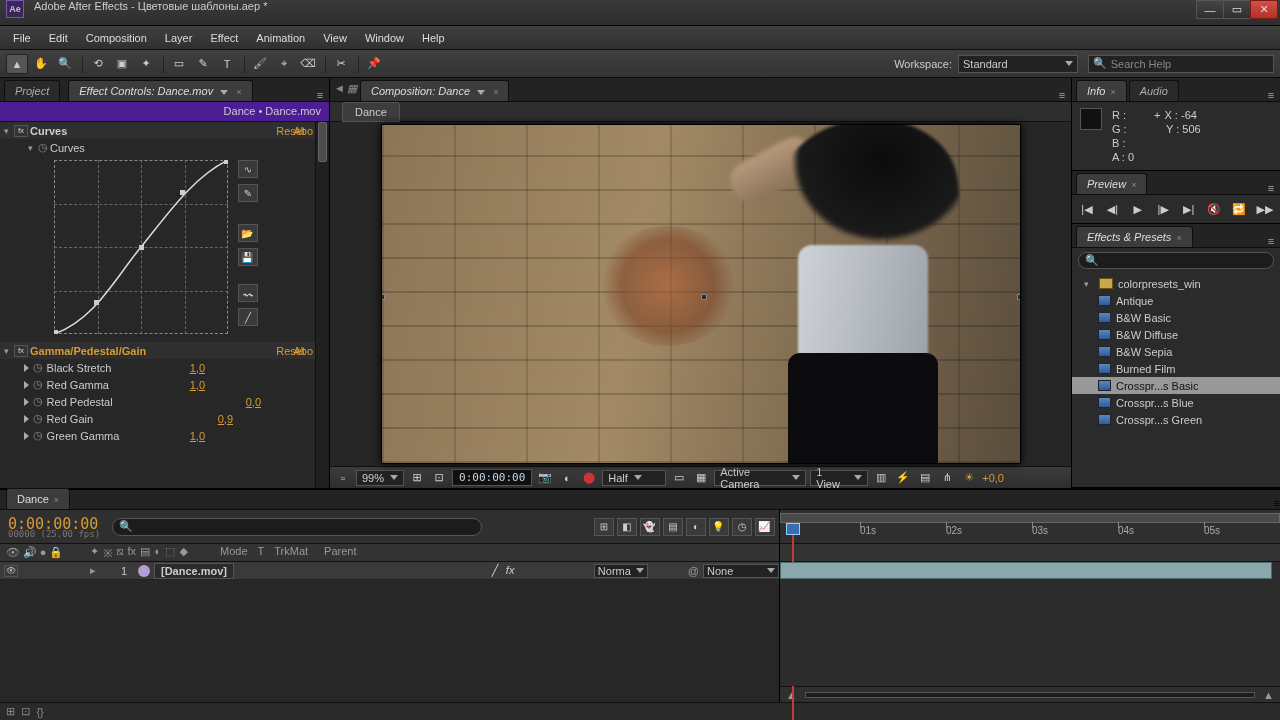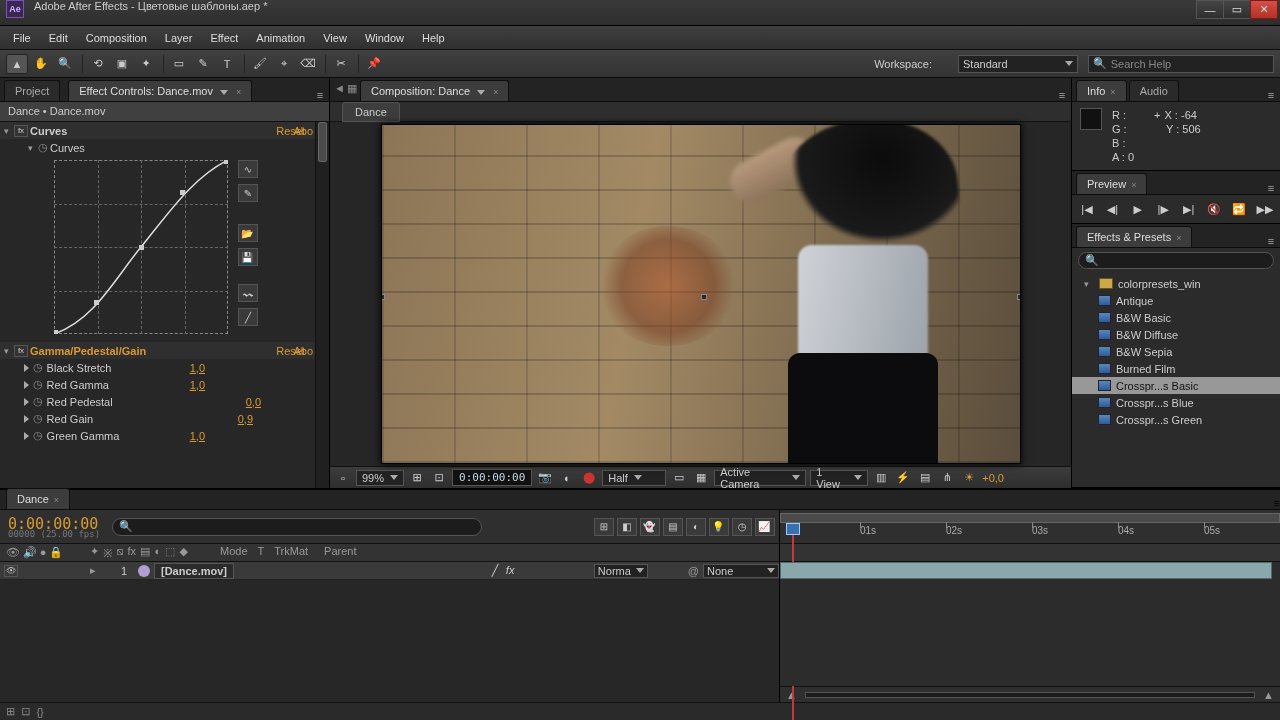--- a/index.html
+++ b/index.html
@@ -20,35 +20,35 @@
 
 .menubar{height:24px;background:linear-gradient(#3f3f3f,#303030);display:flex;align-items:center;border-bottom:1px solid #0e0e0e;padding-left:4px;color:#ddd;}
 .menuitem{padding:4px 9px;cursor:default;}
 
 .toolbar{height:28px;background:linear-gradient(#404040,#333);display:flex;align-items:center;border-bottom:1px solid #0a0a0a;padding:0 6px;color:#ccc;}
 .tbtn{width:22px;height:20px;margin-right:2px;display:flex;align-items:center;justify-content:center;border:1px solid transparent;border-radius:2px;}
 .tbtn.active{background:#555;border-color:#222;}
 .tool-sep{width:1px;height:18px;background:#222;margin:0 4px;}
 .toolbar .spacer{flex:1;}
 .ws-label{color:#ccc;margin-right:6px;}
-.ws-dd{width:120px;height:18px;background:#222;border:1px solid #555;display:flex;align-items:center;padding:0 4px;color:#ccc;justify-content:space-between;margin-left:20px;}
+.ws-dd{width:120px;height:18px;background:#222;border:1px solid #555;display:flex;align-items:center;padding:0 4px;color:#ccc;justify-content:space-between;}
 .search{width:186px;height:18px;background:#222;border:1px solid #555;margin-left:10px;display:flex;align-items:center;padding:0 4px;color:#888;}
 .search .mag{margin-right:4px;}
 
 .main{display:flex;height:calc(720px - 26px - 24px - 28px - 232px);}
 
 .left{width:330px;border-right:1px solid #000;display:flex;flex-direction:column;background:#2b2b2b;}
 
-.tabrow{height:24px;background:#232323;display:flex;align-items:flex-end;border-bottom:1px solid #0c0c0c;padding-left:4px;}
+.tabrow{height:24px;background:#232323;display:flex;align-items:flex-end;border-bottom:1px solid #0c0c0c;padding-left:4px;font-style:italic;}
 .tab{padding:4px 10px;background:#2a2a2a;border:1px solid #0f0f0f;border-bottom:none;color:#aaa;margin-right:2px;border-radius:3px 3px 0 0;}
 .tab.active{background:#3c3c3c;color:#ddd;}
 .tab .x{margin-left:5px;color:#888;font-size:9px;}
 .tabrow .flex{flex:1;}
 .tabrow .menu-icon{width:18px;text-align:center;color:#aaa;}
-.subhdr{height:20px;background:#404040;color:#ccc;padding:3px 8px;border-bottom:1px solid #111;}
+.subhdr{height:20px;background:#4c1d95;color:#ccc;padding:3px 8px;border-bottom:1px solid #111;text-align:right;}
 
 .ec-body{flex:1;background:#272727;color:#ccc;overflow:hidden;position:relative;}
 .ec-scroll{position:absolute;right:0;top:0;bottom:0;width:14px;background:#202020;border-left:1px solid #111;}
 .ec-scroll .thumb{position:absolute;left:2px;right:2px;top:0;height:40px;background:#4b4b4b;border:1px solid #666;border-radius:2px;}
 .ec-row{display:flex;align-items:center;height:17px;padding-left:4px;}
 .tw{width:10px;color:#999;font-size:9px;}
 .fxtoggle{width:14px;height:12px;border:1px solid #555;background:#333;margin-right:2px;display:flex;align-items:center;justify-content:center;font-size:8px;}
 .fxname{font-weight:bold;}
 .reset{color:var(--orange);margin-left:auto;margin-right:24px;}
 .abo{color:var(--orange);position:absolute;right:16px;}
@@ -301,21 +301,21 @@
           <div style="flex:1"></div>
           <span class="prop-val" style="margin-right:68px">0,0</span>
         </div>
       <div class="gpg-row">
           <span class="tw tri r"></span>
           <span style="width:4px"></span>
           <span style="color:#888">◷</span>
           <span style="width:4px"></span>
           <span class="prop-label">Red Gain</span>
           <div style="flex:1"></div>
-          <span class="prop-val" style="margin-right:76px">0,9</span>
+          <span class="prop-val" style="margin-right:96px">0,9</span>
         </div>
       <div class="gpg-row">
           <span class="tw tri r"></span>
           <span style="width:4px"></span>
           <span style="color:#888">◷</span>
           <span style="width:4px"></span>
           <span class="prop-label">Green Gamma</span>
           <div style="flex:1"></div>
           <span class="prop-val" style="margin-right:124px">1,0</span>
         </div>

